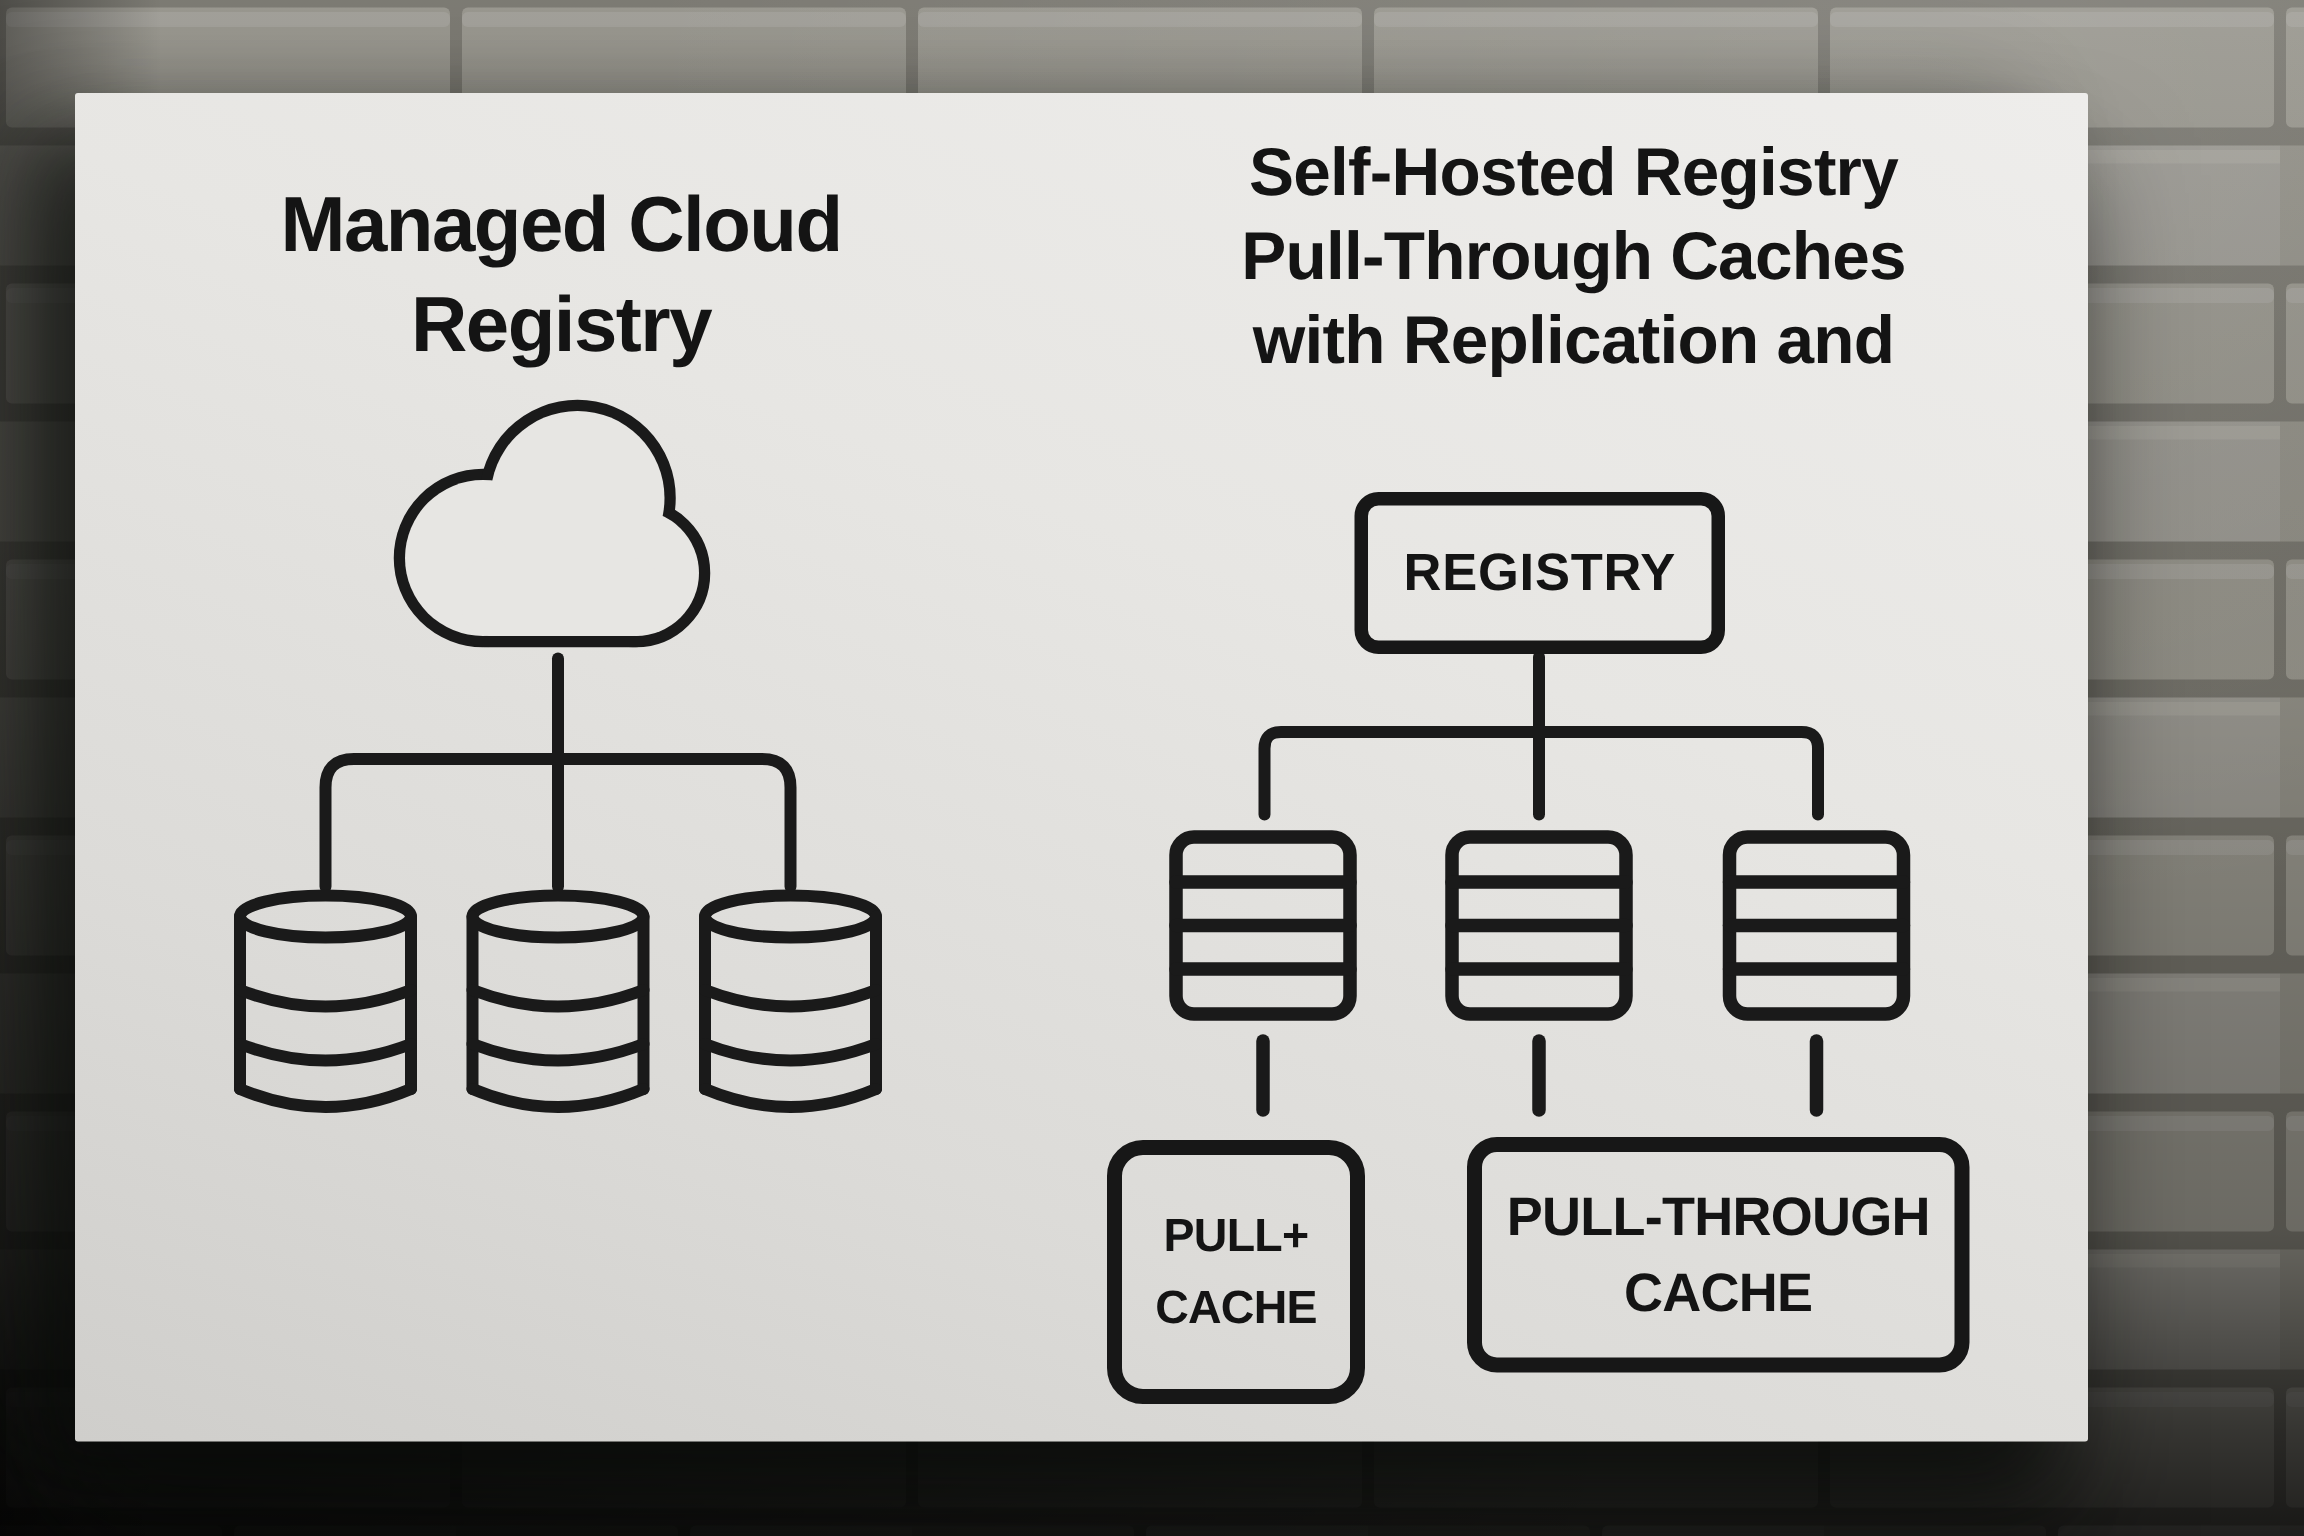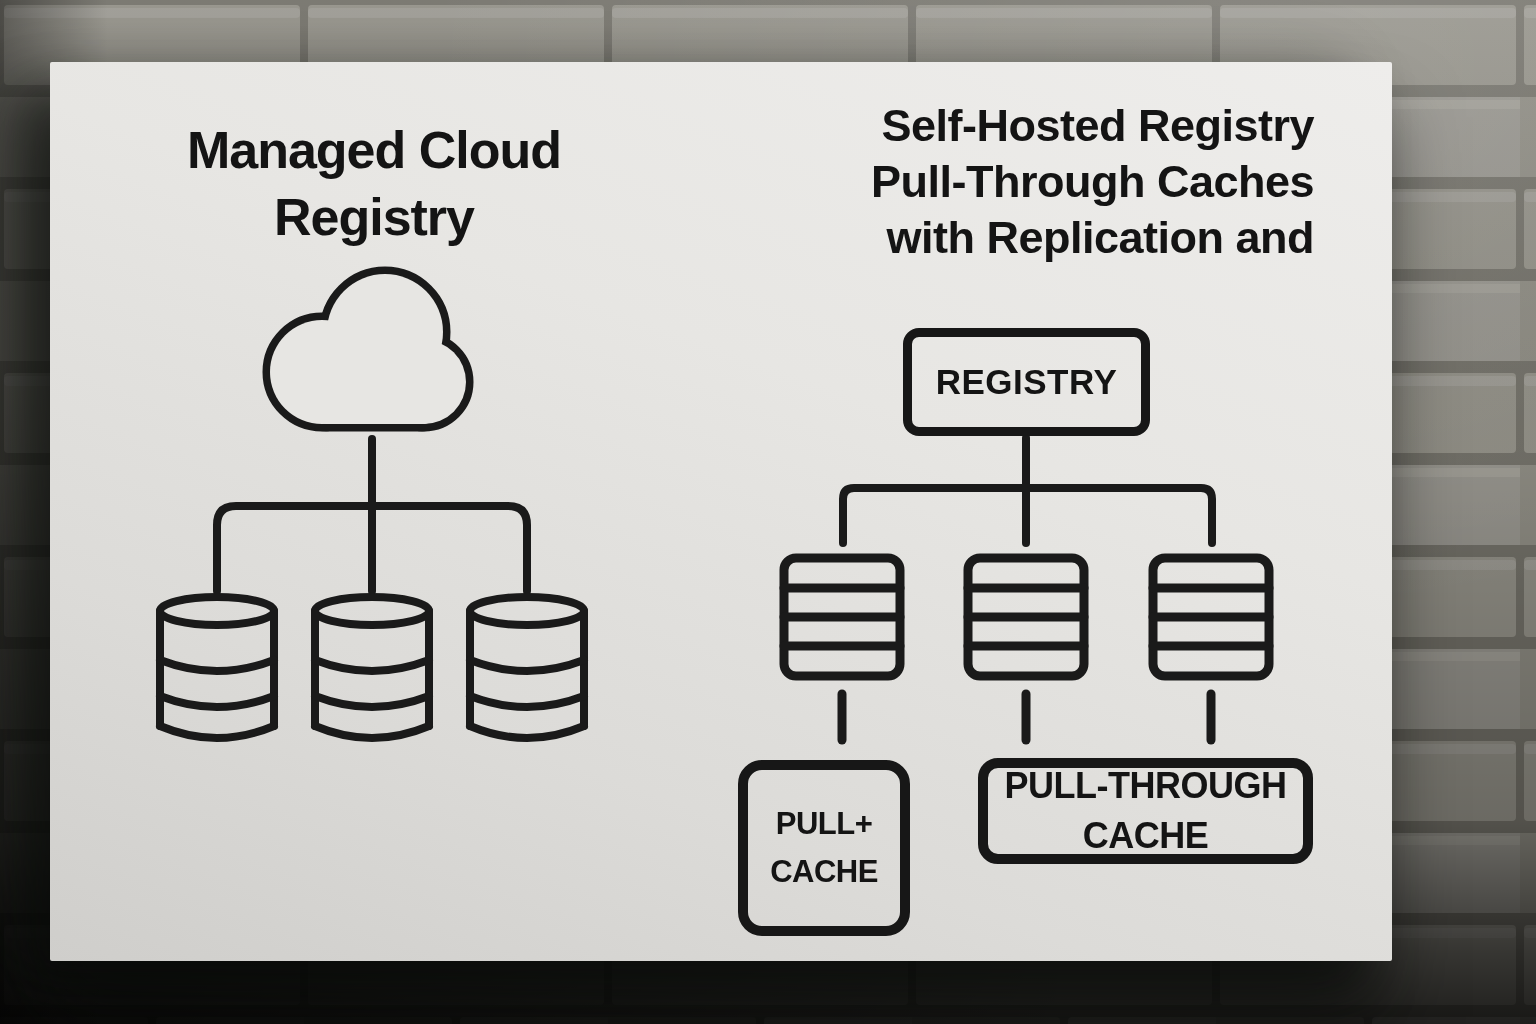--- a/index.html
+++ b/index.html
@@ -16,30 +16,30 @@
     box-shadow:-30px 28px 48px rgba(8,10,8,0.50),
                -8px 55px 75px rgba(8,10,8,0.55),
                -55px 10px 70px rgba(8,10,8,0.30);
     border-radius:2px;
   }
 
   .diagram-svg { position:absolute; left:0; top:0; width:1342px; height:899px; display:block; }
 
   .title { position:absolute; font-weight:bold; color:#141414; letter-spacing:-1px; }
   .title-left { left:118px; top:42px; width:412px; text-align:center; font-size:52px; line-height:1.28;margin-top:13px; }
-  .title-right { left:734px; top:36px; width:530px; text-align:right; font-size:45px; line-height:1.24; letter-spacing:-0.5px; }
+  .title-right { left:734px; top:25px; width:530px; text-align:center; font-size:45px; line-height:1.24; letter-spacing:-0.5px; }
 
   .node-box {
     position:absolute; border:9px solid #171717; border-radius:16px;
     display:flex; flex-direction:column; align-items:center; justify-content:center;
     color:#141414; font-weight:bold; text-align:center; background:transparent;
   }
   .registry-box { left:853px; top:266px; width:247px; height:108px; font-size:35px; letter-spacing:0.5px; }
   .cache-left-box { left:688px; top:698px; width:172px; height:176px; border-width:10px; border-radius:24px; font-size:31px; line-height:1.55; letter-spacing:-0.5px; }
-  .cache-right-box { left:928px; top:696px; width:335px; height:106px; border-width:10px; border-radius:20px; font-size:36px; line-height:1.4; letter-spacing:-0.5px; }
+  .cache-right-box { left:928px; top:696px; width:335px; height:157px; border-width:10px; border-radius:20px; font-size:36px; line-height:1.4; letter-spacing:-0.5px; }
 </style>
 </head>
 <body>
 
 <div class="stage">
 
   <svg class="wall-svg" viewBox="0 0 1536 1024" preserveAspectRatio="none" aria-hidden="true">
     <defs>
       <pattern id="bricks" width="304" height="184" patternUnits="userSpaceOnUse">
         <rect width="304" height="184" fill="#6f6d65"></rect>

